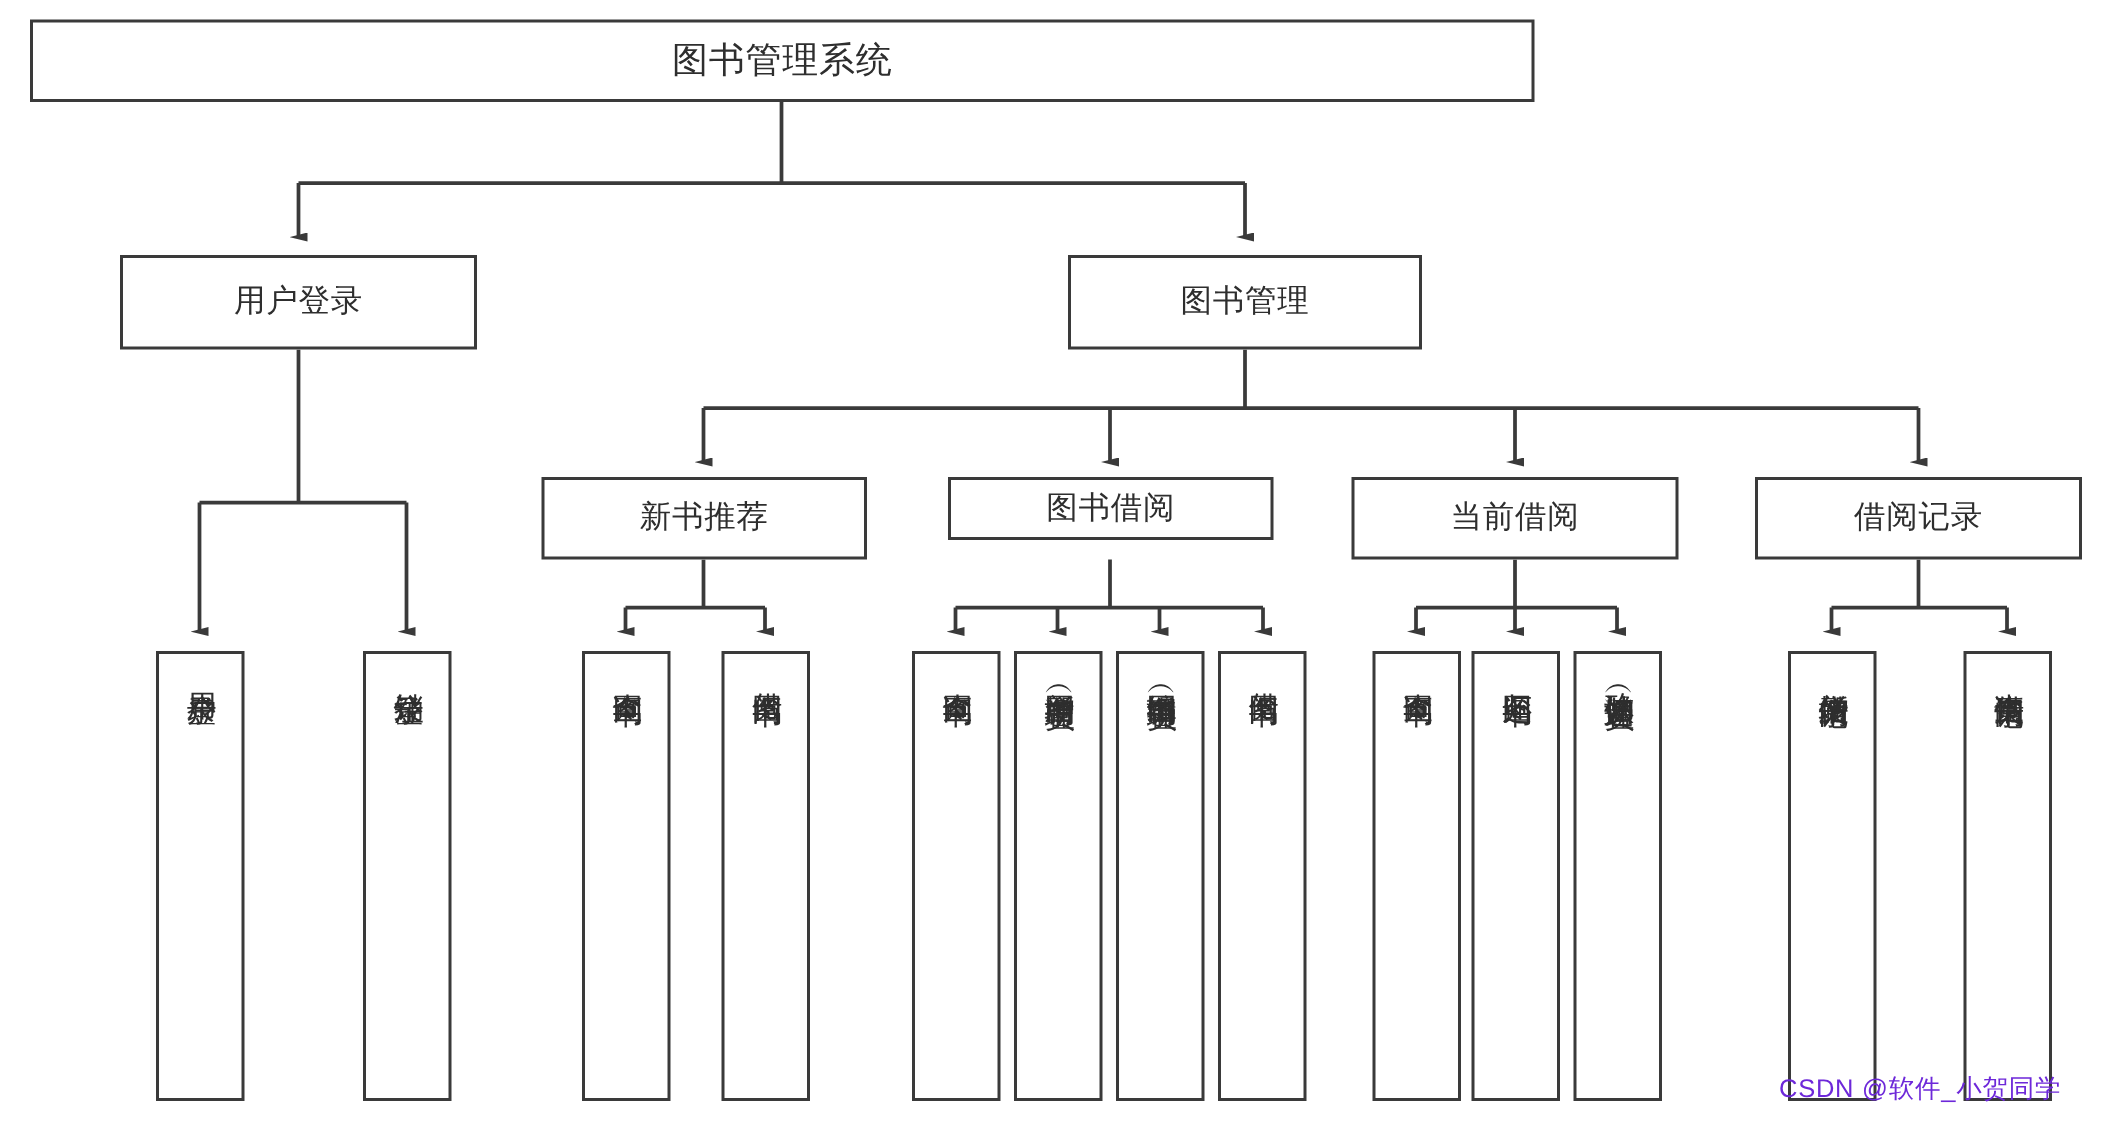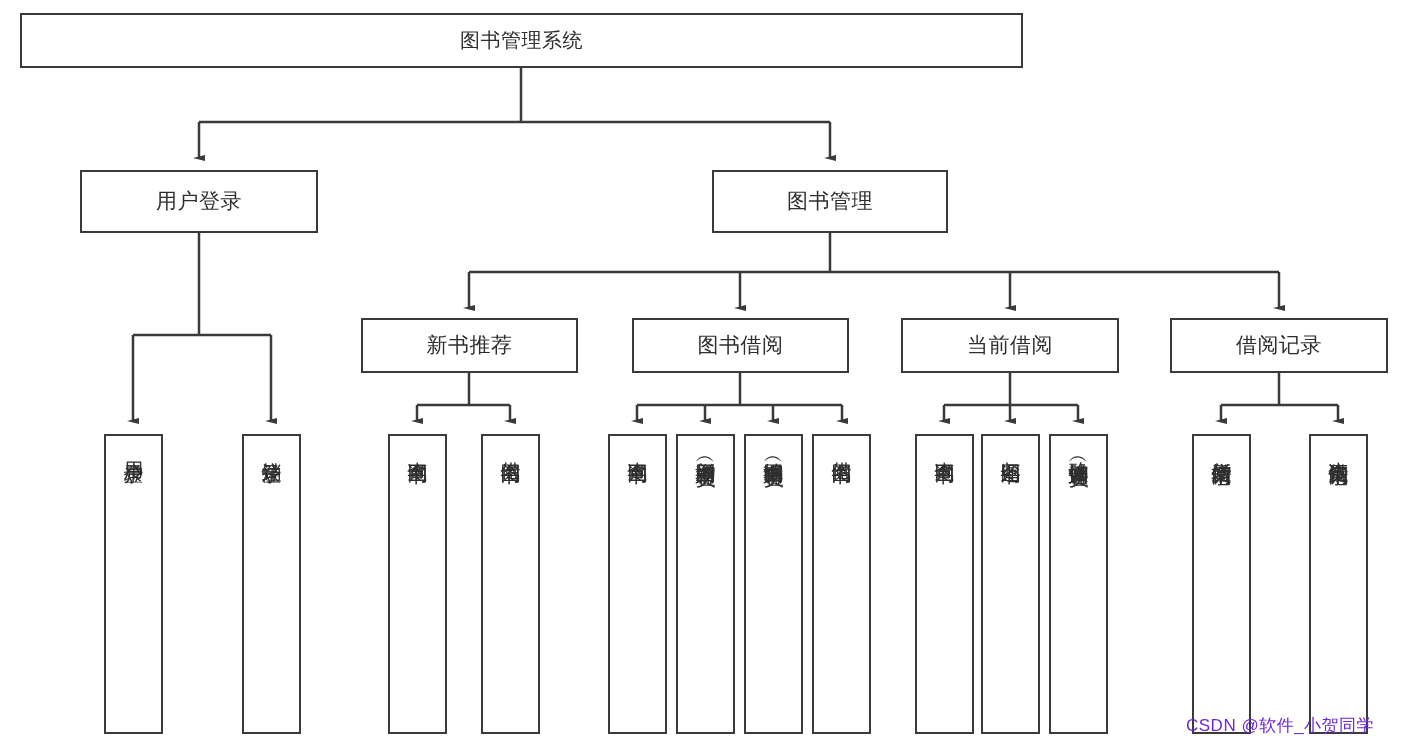--- a/index.html
+++ b/index.html
@@ -49,21 +49,21 @@
     padding-top: 10px;
   }
   .node.vertical .lbl {
     writing-mode: vertical-rl;
     text-orientation: upright;
     font-size: 20px;
     line-height: 1.05;
     letter-spacing: 1px;
     white-space: normal;
   }
-  .node.root .lbl { font-size: 20px; }
+  .node.root .lbl { font-size: 24px; }
   #watermark {
     position: absolute;
     left: 1186px;
     top: 714px;
     font-size: 17px;
     color: #6d28d9;
     letter-spacing: 0.5px;
     white-space: nowrap;
     z-index: 5;
   }
@@ -130,21 +130,21 @@
   <div class="node" style="left:80px; top:170px; width:238px; height:63px;">
     <span class="lbl">用户登录</span>
   </div>
   <div class="node" style="left:712px; top:170px; width:236px; height:63px;">
     <span class="lbl">图书管理</span>
   </div>
 
   <div class="node" style="left:361px; top:318px; width:217px; height:55px;">
     <span class="lbl">新书推荐</span>
   </div>
-  <div class="node" style="left:632px; top:318px; width:217px; height:55px;">
+  <div class="node" style="left:632px; top:318px; width:217px; height:42px;">
     <span class="lbl">图书借阅</span>
   </div>
   <div class="node" style="left:901px; top:318px; width:218px; height:55px;justify-content:center;">
     <span class="lbl">当前借阅</span>
   </div>
   <div class="node" style="left:1170px; top:318px; width:218px; height:55px;">
     <span class="lbl">借阅记录</span>
   </div>
 
   <div class="node vertical" style="left:104px; top:434px; width:59px; height:300px;">

